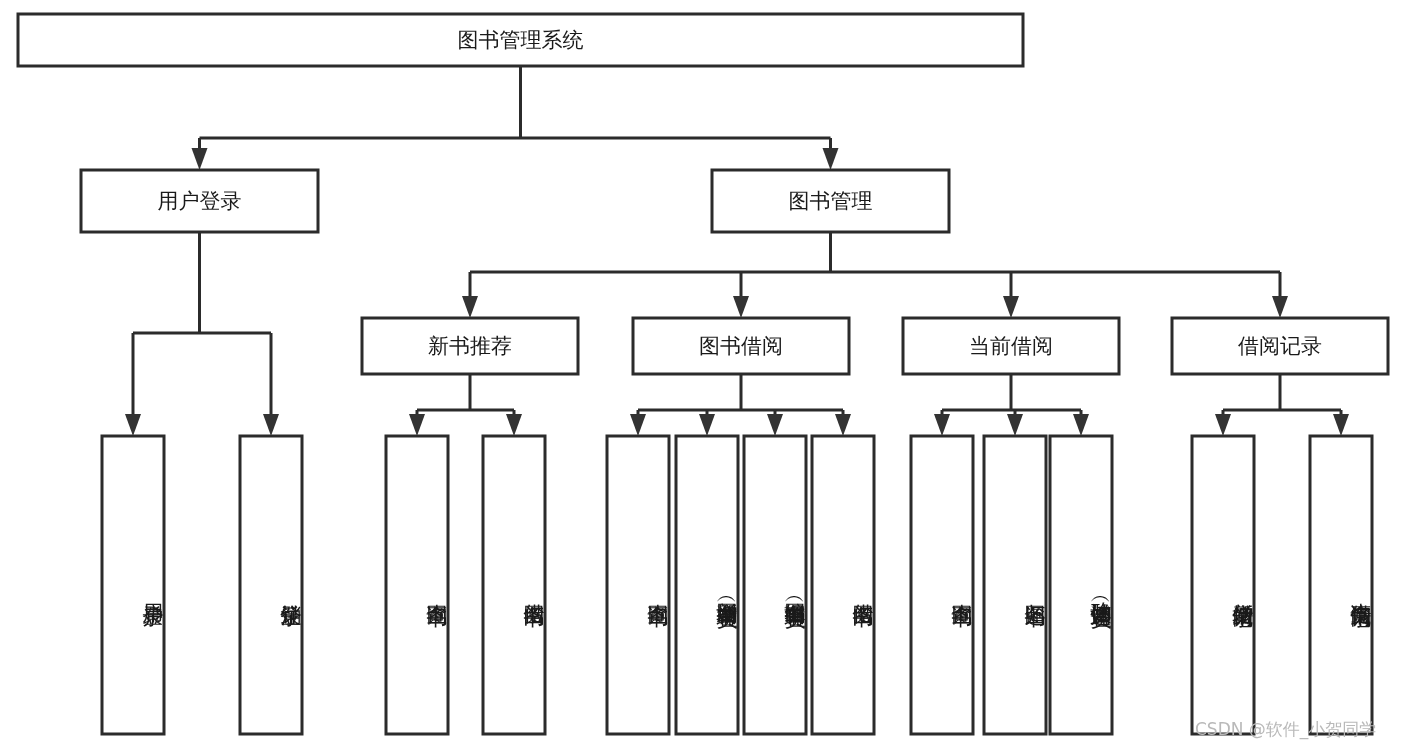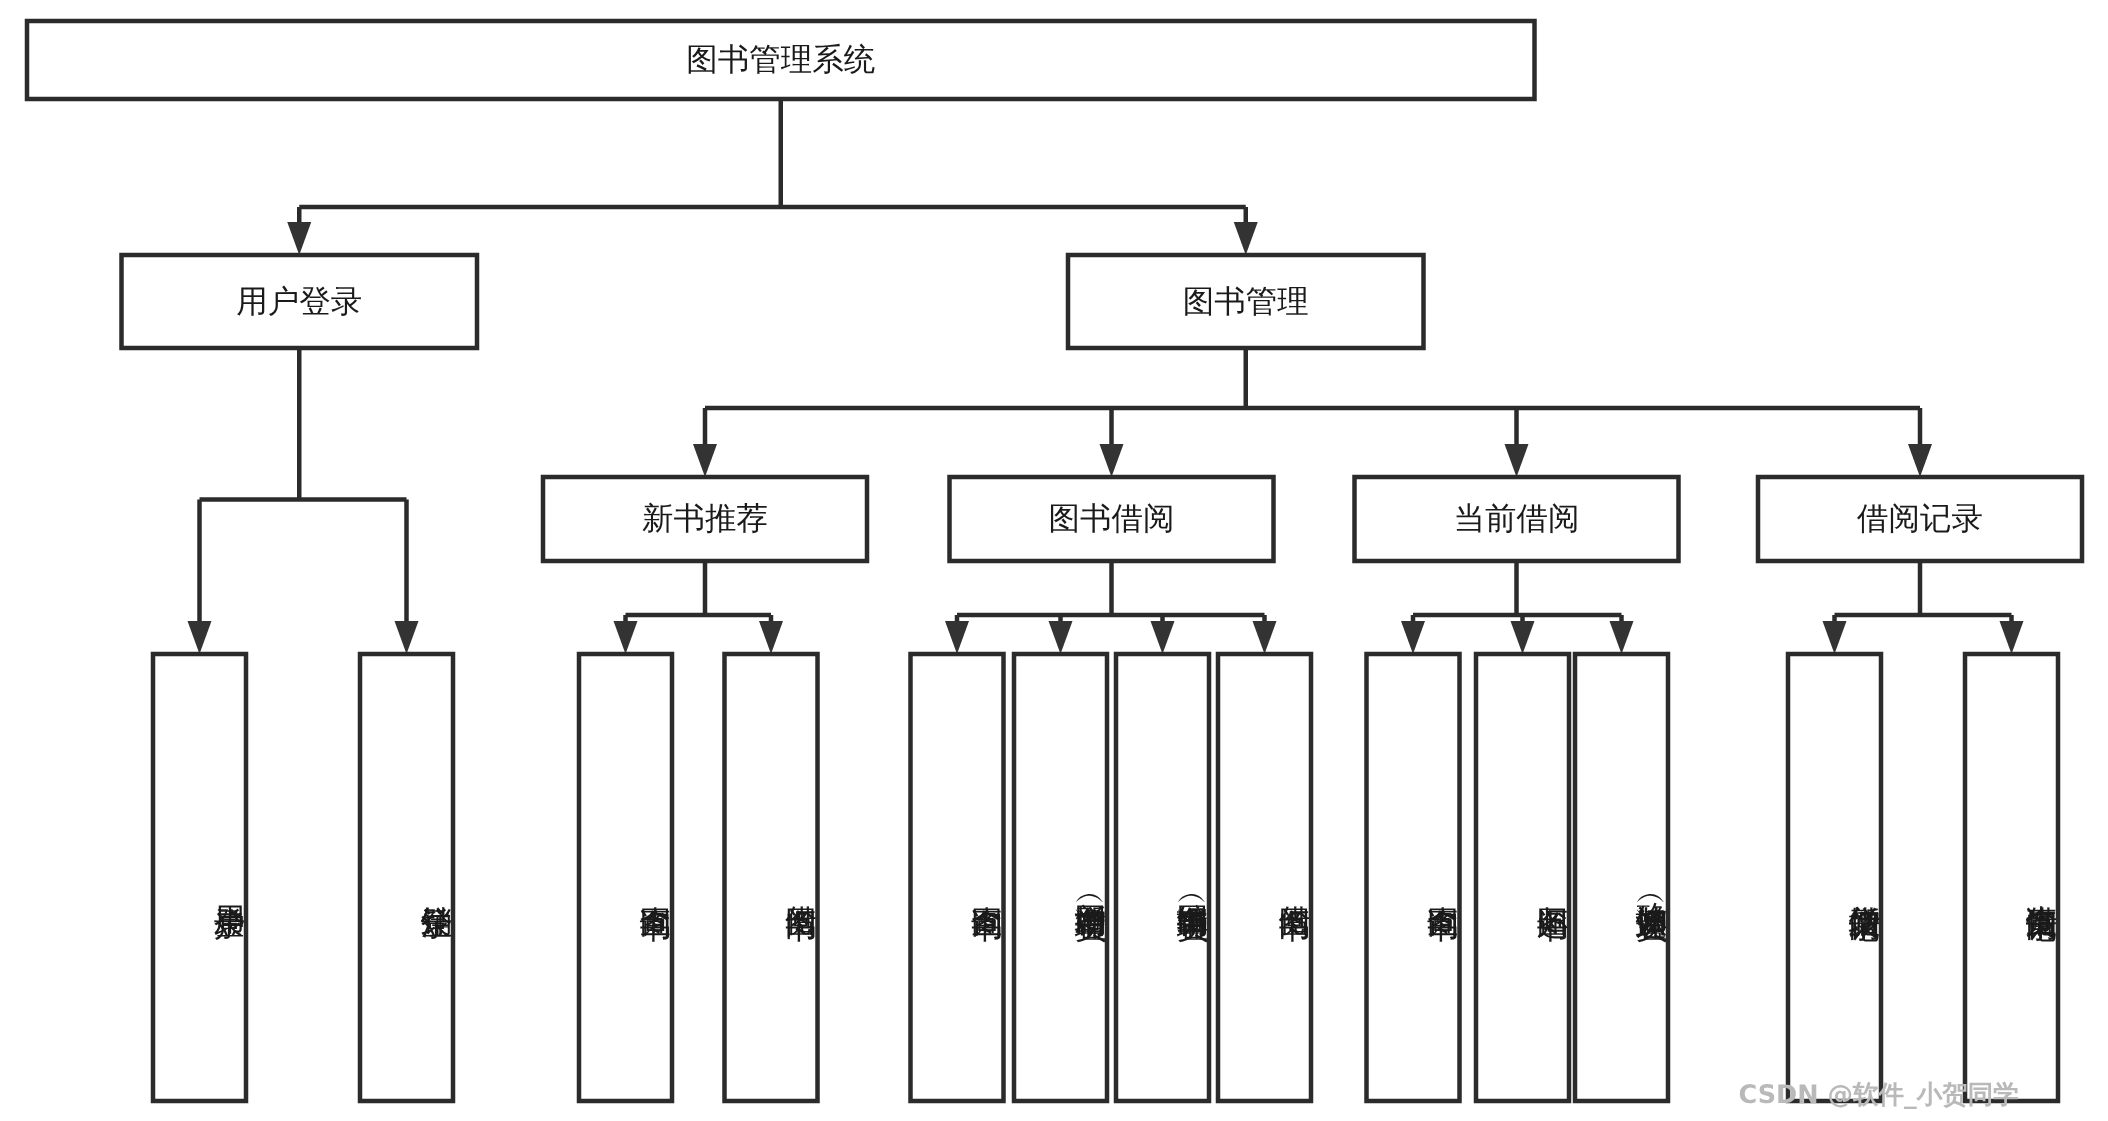--- a/index.html
+++ b/index.html
@@ -172,14 +172,14 @@
       <div class="node-label-v" style="left: 607px; top: 452px; width: 62px; height: 274px;">查询图书</div>
       <div class="node-label-v" style="left: 676px; top: 452px; width: 62px; height: 274px;">新增图书（管理员）</div>
       <div class="node-label-v" style="left: 744px; top: 452px; width: 62px; height: 274px;">编辑图书（管理员）</div>
       <div class="node-label-v" style="left: 812px; top: 452px; width: 62px; height: 274px;">借阅图书</div>
       <div class="node-label-v" style="left: 911px; top: 452px; width: 62px; height: 274px;">查询图书</div>
       <div class="node-label-v" style="left: 984px; top: 452px; width: 62px; height: 274px;">归还图书</div>
       <div class="node-label-v" style="left: 1050px; top: 452px; width: 62px; height: 274px;">确认归还（管理员）</div>
       <div class="node-label-v" style="left: 1192px; top: 452px; width: 62px; height: 274px;">新增借阅记录</div>
       <div class="node-label-v" style="left: 1310px; top: 452px; width: 62px; height: 274px;">查询借阅记录</div>
     </div>
-  <div class="watermark" style="left: 1159px; top: 718px; font-weight: bold;">CSDN @软件_小贺同学</div>
+  <div class="watermark" style="left: 1195px; top: 718px;">CSDN @软件_小贺同学</div>
 </div>
 
 </body></html>

